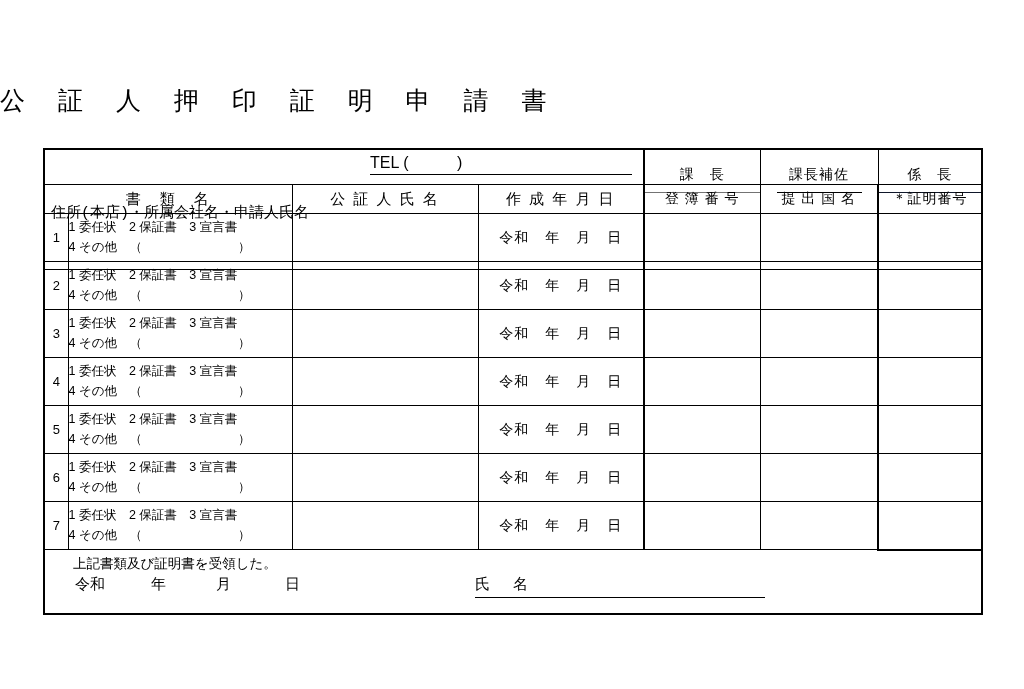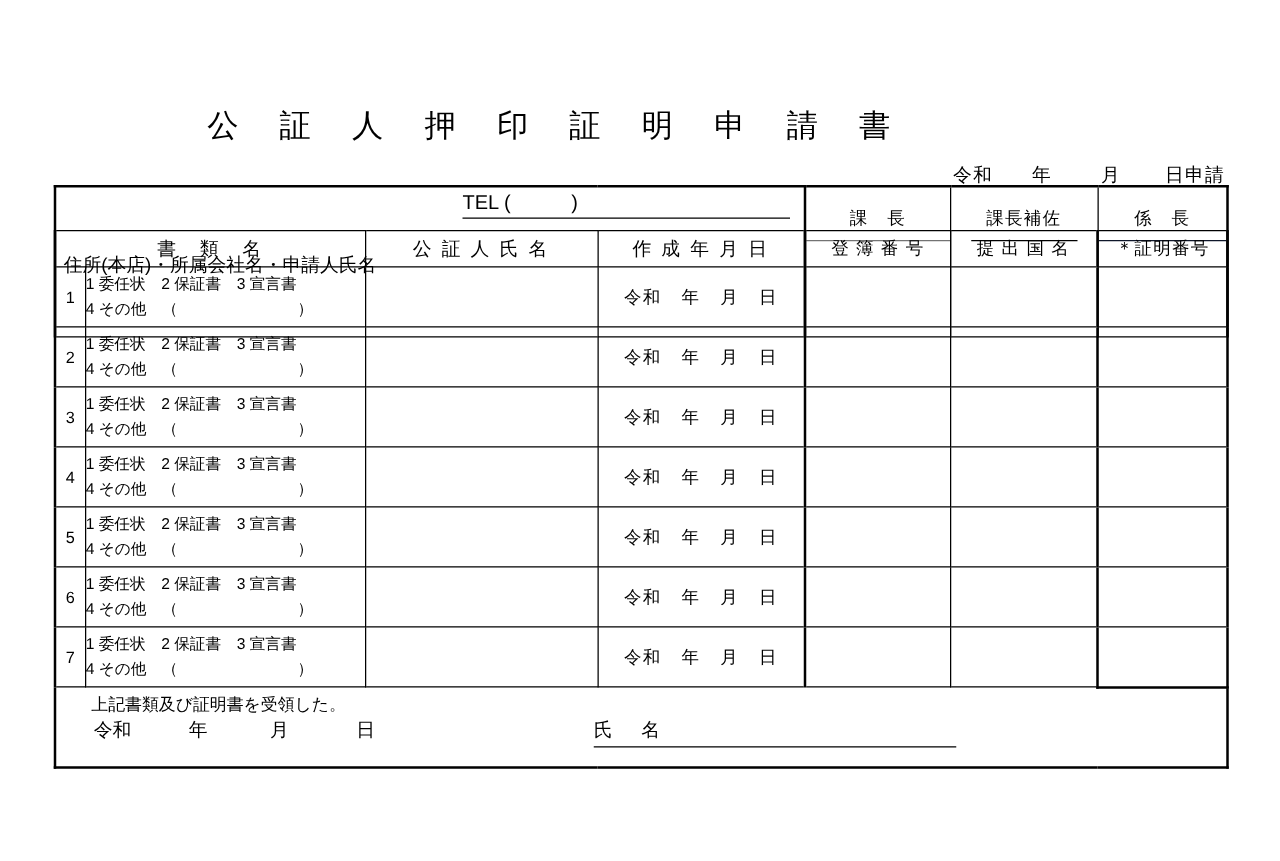--- a/index.html
+++ b/index.html
@@ -19,21 +19,20 @@
     position: absolute;
     left: 0; top: 0;
     width: 1024px;
     height: 689px;
   }
   
   .doc-title {
     position: absolute;
     left: 0; top: 84px;
     width: 891px;
-    text-align: center;
     font-size: 25px;
     letter-spacing: 13px;
     font-weight: normal;
     white-space: nowrap;
   }
   
   .date-line {
     position: absolute;
     right: 44px;
     top: 131px;
@@ -74,20 +73,21 @@
   .addr-cell {
     height: 88px;
     vertical-align: top;
     position: relative;
   }
   .addr-text {
     font-size: 15px;
     padding: 5px 0 0 6px;
     white-space: nowrap;
     letter-spacing: 0px;
+    font-family: Liberation Mono, monospace;
   }
   .tel-wrap {
     position: absolute;
     left: 325px;
     top: 4px;
     width: 262px;
     border-bottom: 1px solid #000;
     font-size: 16px;
     padding-bottom: 2px;
     white-space: nowrap;
@@ -175,26 +175,20 @@
   }
   .bottom-note .lbl { margin-right: 14px; }
 </style>
 </head>
 <body>
 
 <div class="page">
 
   <div class="doc-title">公 証 人 押 印 証 明 申 請 書</div>
 
-  <div class="date-line">
-    <span class="dl-era">令和</span>
-    <span class="dl-year">年</span>
-    <span class="dl-month">月</span>
-    <span class="dl-day">日申請</span>
-  </div>
 
   <div class="tblwrap">
     <table class="main">
       <colgroup>
         <col style="width:24px">
         <col style="width:224px">
         <col style="width:186px">
         <col style="width:166px">
         <col style="width:116px">
         <col style="width:118px">

